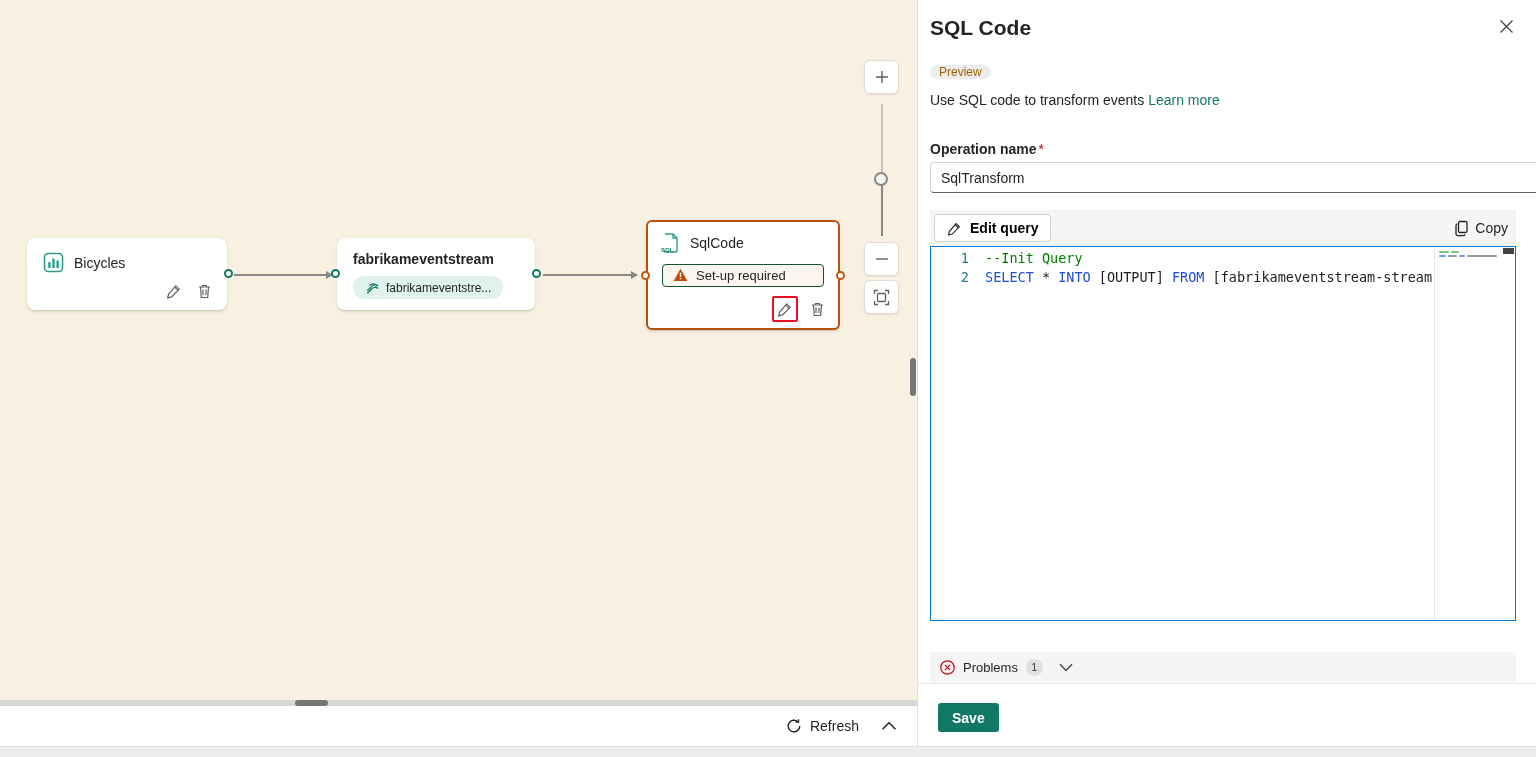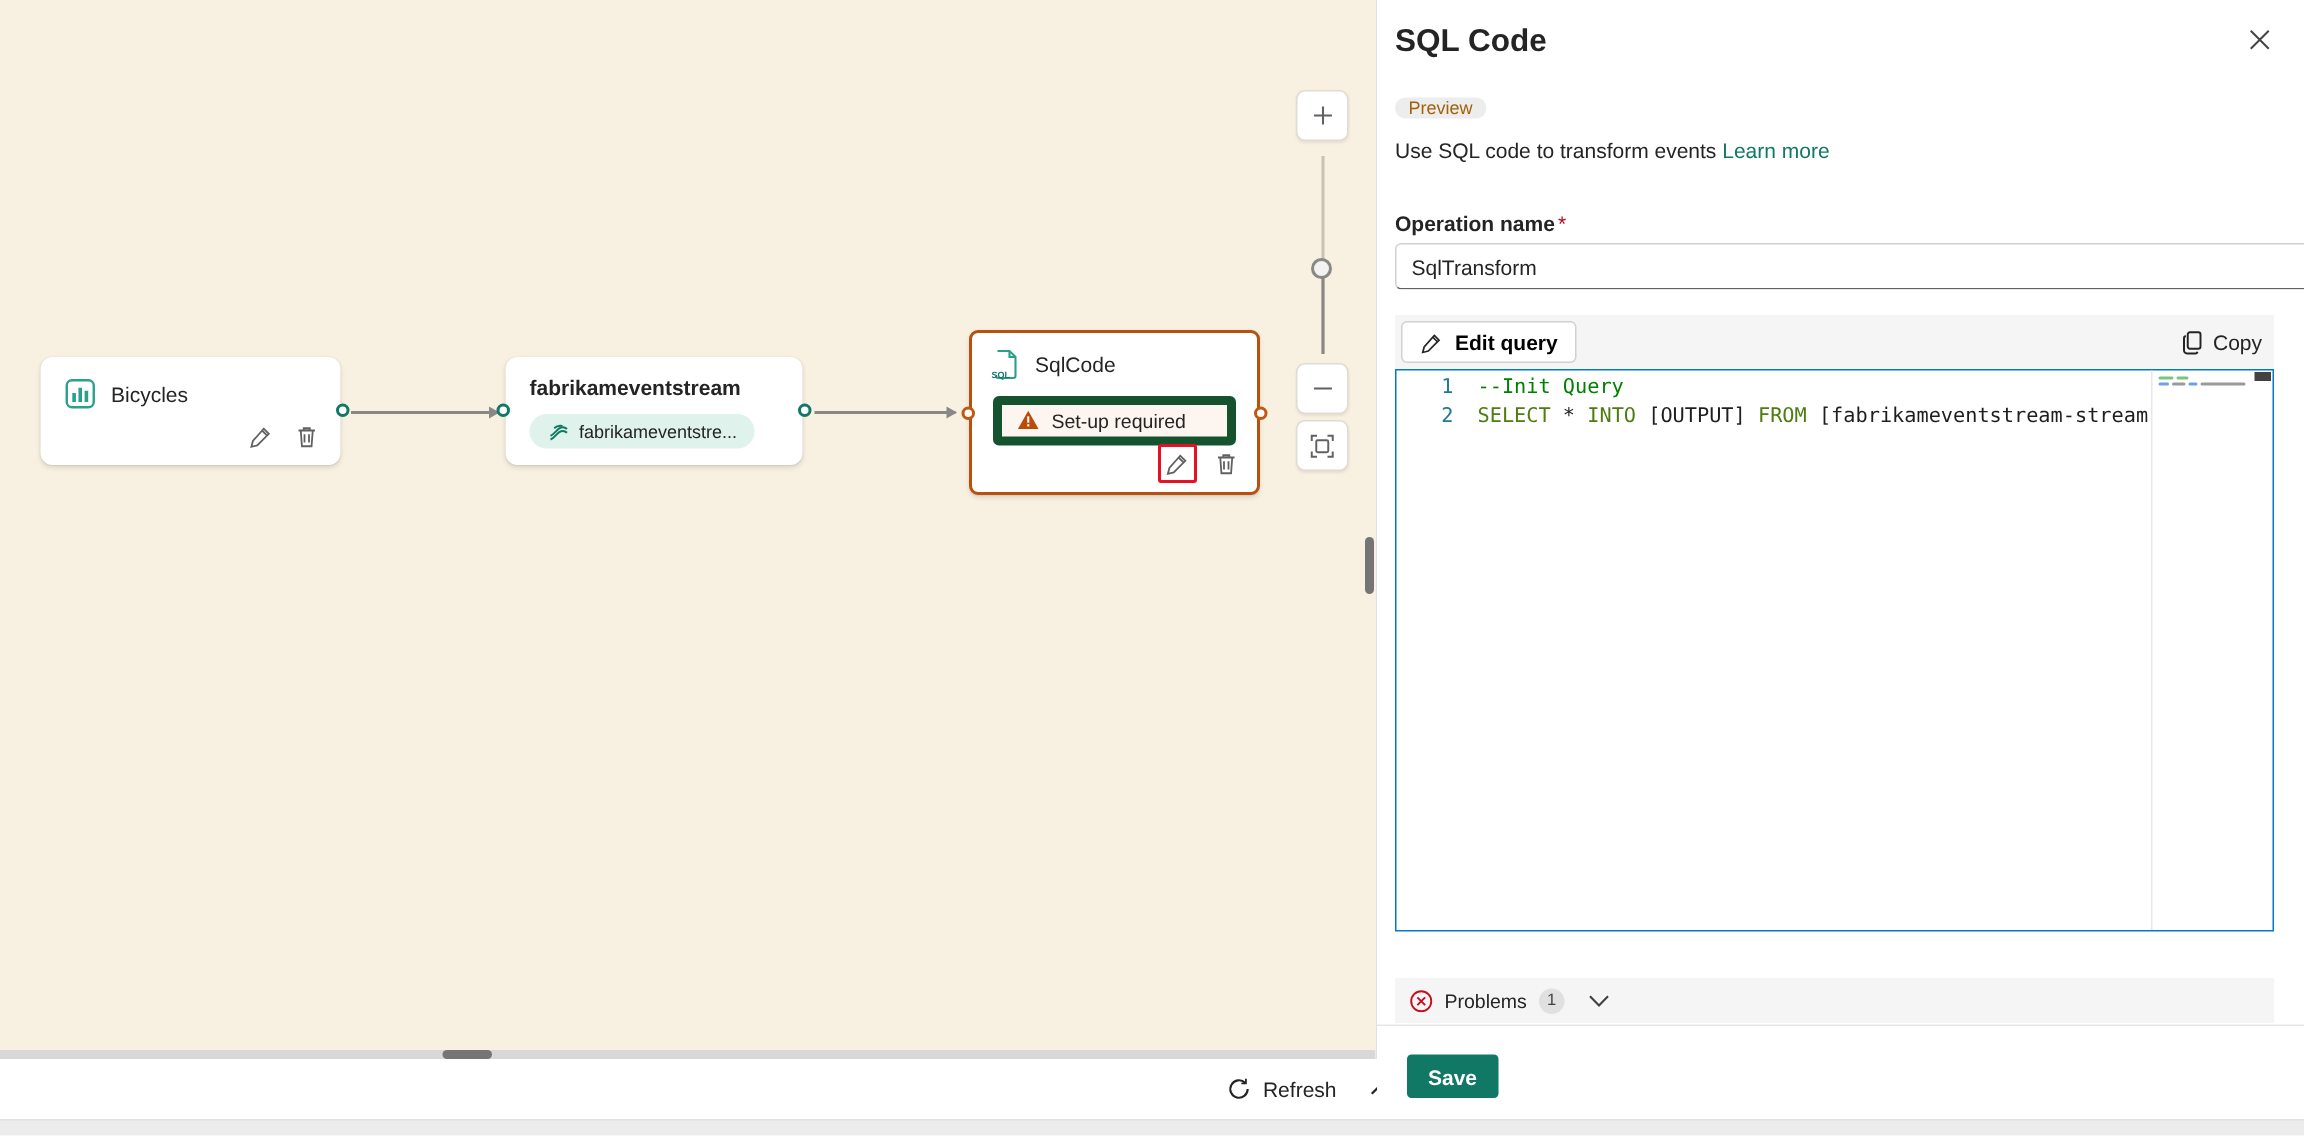--- a/index.html
+++ b/index.html
@@ -20,40 +20,40 @@
   .red-focus { border:2px solid #e81123; border-radius:2px; width:26px; height:26px; display:flex; align-items:center; justify-content:center; }
 
   .port { position:absolute; width:9px; height:9px; border-radius:50%; background:#fff; border:2.5px solid #117865; }
   .port.orange { border-color:#c2570f; }
 
   .edge { position:absolute; height:1.5px; background:#8a8886; }
   .edge:after { content:""; position:absolute; right:-1px; top:-3.5px; border-left:7px solid #8a8886; border-top:4.5px solid transparent; border-bottom:4.5px solid transparent; }
 
   .stream-pill { display:inline-flex; align-items:center; gap:6px; background:#dff2ec; border-radius:12px; padding:4px 12px; margin:8px 0 0 16px; font-size:12px; color:#242424; }
 
-  .warn-box { display:flex; align-items:flex-start; gap:8px; margin:10px 14px 0 14px; padding:3px 10px; background:#fdf6f0; border:6px solid #14532d; border-radius:4px; font-size:13px; color:#242424; }
+  .warn-box { display:flex; align-items:flex-start; gap:8px; margin:10px 14px 0 14px; padding:3px 10px; background:#fdf6f0; border:1px solid #14532d; border-radius:4px; font-size:13px; color:#242424; }
 
   .sqlnode { border:2px solid #b5520f; border-radius:6px; }
 
   
   .zoombar { position:absolute; left:864px; top:60px; width:36px; }
   .zoom-btn { width:35px; height:34px; background:#fff; border:1px solid #e0dcd3; border-radius:6px; box-shadow:0 1px 2px rgba(0,0,0,.08); display:flex; align-items:center; justify-content:center; color:#616161; cursor:pointer; margin-left:0; }
   .zoom-track { position:absolute; left:17px; top:44px; width:2px; height:132px; background:#c8c2b6; }
   .zoom-track .lower { position:absolute; left:0; top:78px; width:2px; height:54px; background:#8a8886; }
   .zoom-knob { position:absolute; left:10px; top:112px; width:14px; height:14px; border-radius:50%; background:#f3f2f1; border:2px solid #8a8886; cursor:grab; }
   .zoom-minus { position:absolute; top:182px; }
   .zoom-fit { position:absolute; top:220px; }
 
   
   .hscroll { position:absolute; left:0; bottom:0; width:917px; height:6px; background:#d8d8d8; }
   .hscroll .thumb { position:absolute; left:295px; top:0; width:33px; height:6px; background:#757575; border-radius:3px; }
   .vscroll-thumb { position:absolute; right:1px; top:358px; width:6px; height:38px; background:#757575; border-radius:3px; }
 
   
-  .canvas-bottom { position:absolute; left:0; top:706px; width:917px; height:40px; background:#fff; display:flex; align-items:center; justify-content:flex-end; gap:22px; padding-right:20px;margin-left:32px; }
+  .canvas-bottom { position:absolute; left:0; top:706px; width:917px; height:40px; background:#fff; display:flex; align-items:center; justify-content:flex-end; gap:22px; padding-right:20px; }
   .refresh { display:flex; align-items:center; gap:8px; font-size:14px; color:#242424; cursor:pointer; background:none; border:none; font-family:inherit; }
   .chev-up { cursor:pointer; color:#242424; background:none; border:none; display:flex; }
 
   
   .panel { position:absolute; left:918px; top:0; width:618px; height:746px; background:#fff; }
   .panel-close { position:absolute; right:18px; top:14px; width:24px; height:24px; display:flex; align-items:center; justify-content:center; cursor:pointer; color:#424242; background:none; border:none; }
   .panel-title { position:absolute; left:12px; top:16px; font-size:21px; font-weight:700; color:#242424; }
   .preview-badge { position:absolute; left:12px; top:65px; background:#ededed; color:#a16207; font-size:12px; padding:0 9px; border-radius:10px; }
   .panel-desc { position:absolute; left:12px; top:92px; font-size:14px; color:#242424; }
   .learn-more { color:#117865; text-decoration:none; cursor:pointer; }
@@ -64,21 +64,21 @@
   .editor-toolbar { position:absolute; left:12px; top:210px; width:586px; height:36px; background:#f5f5f5; display:flex; align-items:center; justify-content:space-between; padding:0 8px 0 4px; }
   .edit-query-btn { display:flex; align-items:center; gap:8px; background:#fff; border:1px solid #d1d1d1; border-radius:4px; height:28px; padding:0 12px; font-size:14px; font-weight:700; font-family:inherit; color:#000000; cursor:pointer; }
   .copy-btn { display:flex; align-items:center; gap:5px; background:none; border:none; font-size:14px; font-family:inherit; color:#242424; cursor:pointer; }
 
   .code-editor { position:absolute; left:12px; top:246px; width:586px; height:375px; border:1px solid #0078d4; background:#fff; display:flex; }
   .code-main { flex:1; padding-top:2px; font-family:"DejaVu Sans Mono", monospace; font-size:13.5px; line-height:19px; overflow:hidden; }
   .code-line { display:flex; white-space:pre; }
   .line-num { width:38px; text-align:right; color:#237893; flex:none; }
   .line-body { padding-left:16px; color:#000; }
   .tok-comment { color:#008000; }
-  .tok-keyword { color:#4d7c0f; }
+  .tok-keyword { color:#1d4ed8; }
   .tok-plain { color:#1e1e1e; }
   .minimap { width:68px; border-left:1px solid #e7e7e7; position:relative; cursor:pointer; }
   .mm-row { position:absolute; height:2px; border-radius:1px; }
   .editor-sb { width:13px; position:relative; }
   .editor-sb .sb-thumb { position:absolute; right:1px; top:1px; width:11px; height:6px; background:#424242; }
 
   .problems-bar { position:absolute; left:12px; top:621px; width:586px; height:30px; background:#f5f5f5; display:flex; align-items:center; gap:8px; padding:0 10px;margin-top:31px; }
   .problems-label { font-size:13px; font-weight:400; color:#242424; }
   .problems-count { background:#e0e0e0; color:#424242; font-size:11px; min-width:17px; height:17px; border-radius:9px; display:flex; align-items:center; justify-content:center; padding:0 4px; }
   .problems-chevron { margin-left:8px; display:flex; color:#424242; cursor:pointer; background:none; border:none; }

